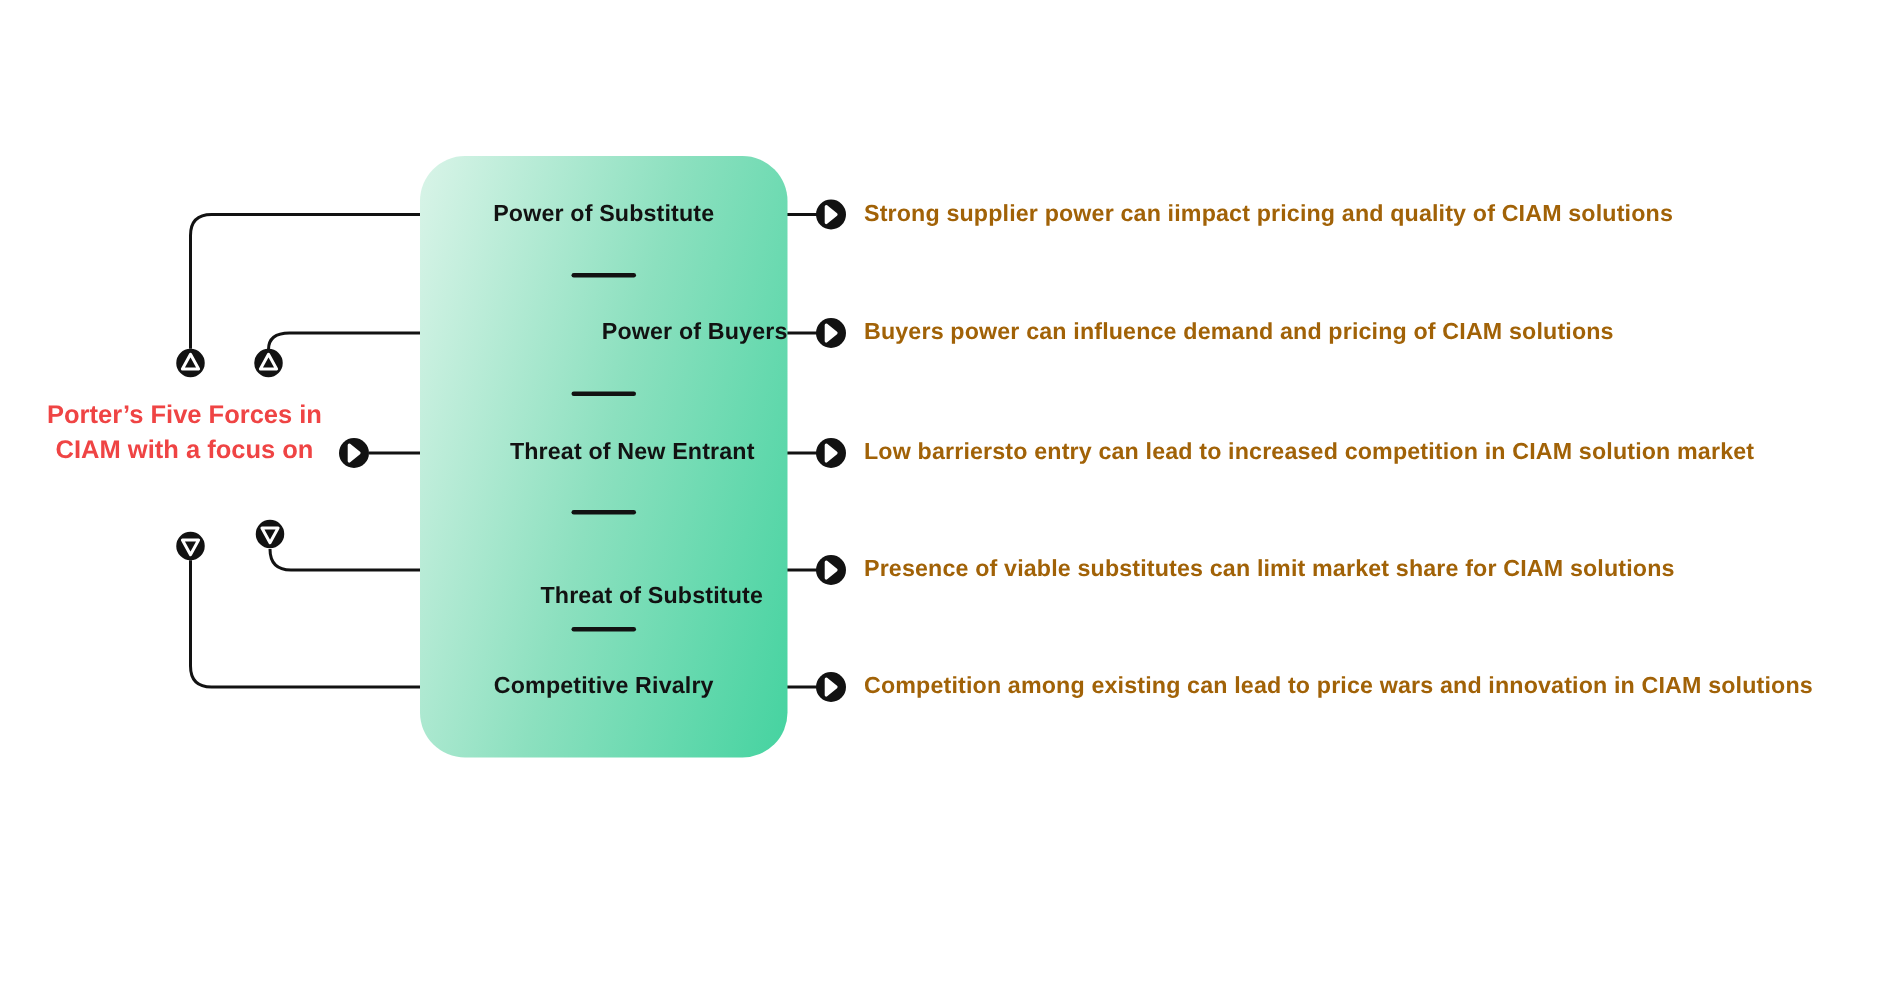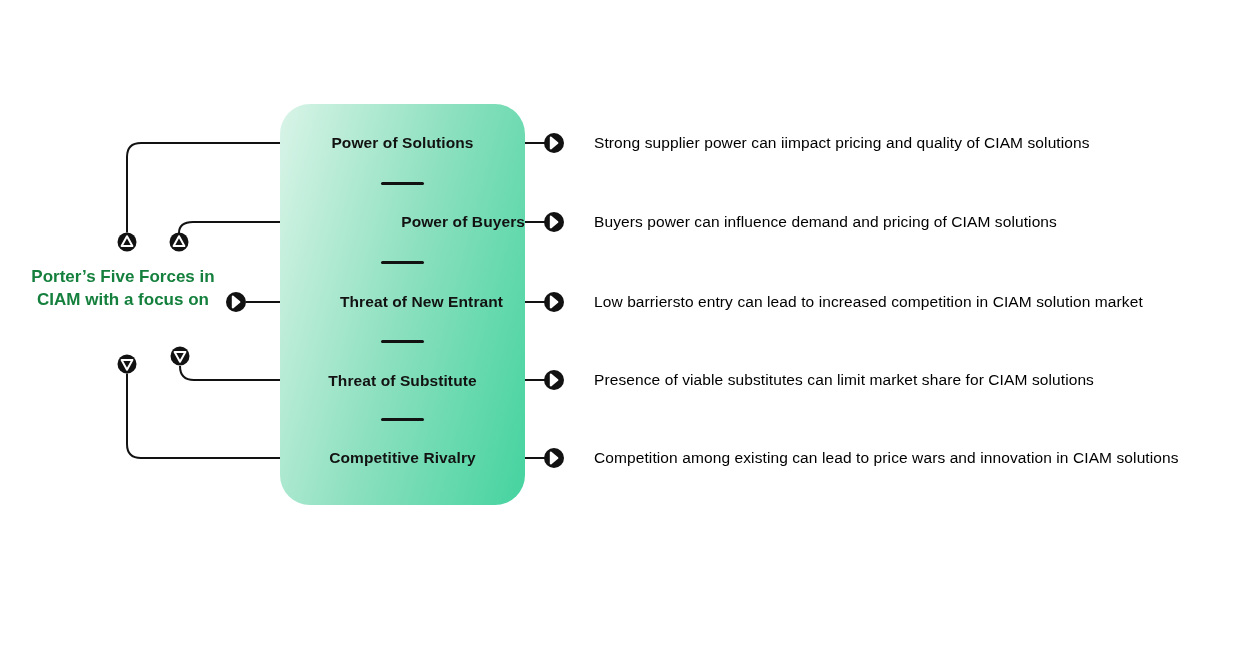--- a/index.html
+++ b/index.html
@@ -49,47 +49,47 @@
     height: 2.5px;
     background: #121212;
     border-radius: 2px;
   }
   .title-block {
     position: absolute;
     left: 18px;
     top: 266px;
     width: 210px;
     text-align: center;
-    color: #15803d;
+    color: #ef4444;
   }
   .title-line {
     font-size: 17px;
     font-weight: 600;
     line-height: 22.5px;
     white-space: nowrap;
   }
   .description {
     position: absolute;
-    left: 594px;
+    left: 576px;
     font-size: 15.5px;
-    font-weight: 400;
+    font-weight: 700;
     line-height: 22px;
-    color: #000000;
+    color: #a16207;
     letter-spacing: 0.1px;
     white-space: nowrap;
   }
   .desc-1 { top: 132px; }
   .desc-2 { top: 211px; }
   .desc-3 { top: 291px; }
   .desc-4 { top: 369px; }
   .desc-5 { top: 447px; }
   .label-1 { top: 28px; }
   .label-2 { top: 107px; text-align: right; }
   .label-3 { top: 187px; margin-left: 19px; }
-  .label-4 { top: 266px; }
+  .label-4 { top: 283px; padding-left: 32px; }
   .label-5 { top: 343px; }
   .div-1 { top: 78px; }
   .div-2 { top: 157px; }
   .div-3 { top: 236px; }
   .div-4 { top: 314px; }
 </style>
 </head>
 <body>
 
 <div class="canvas">
@@ -168,21 +168,21 @@
       <polygon points="550.8,452.6 557.4,458 550.8,463.4" fill="#ffffff" stroke="#ffffff" stroke-width="2" stroke-linejoin="round"></polygon>
     </g>
   </svg>
 
   <div class="title-block">
     <div class="title-line">Porter’s Five Forces in</div>
     <div class="title-line">CIAM with a focus on</div>
   </div>
 
   <div class="panel">
-    <div class="force-label label-1">Power of Solutions</div>
+    <div class="force-label label-1">Power of Substitute</div>
     <div class="divider div-1"></div>
     <div class="force-label label-2">Power of Buyers</div>
     <div class="divider div-2"></div>
     <div class="force-label label-3">Threat of New Entrant</div>
     <div class="divider div-3"></div>
     <div class="force-label label-4">Threat of Substitute</div>
     <div class="divider div-4"></div>
     <div class="force-label label-5">Competitive Rivalry</div>
   </div>
 

